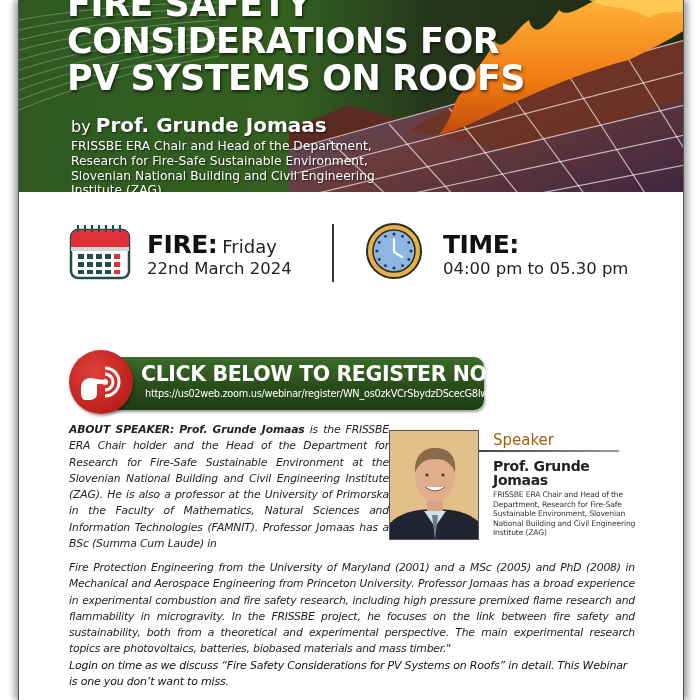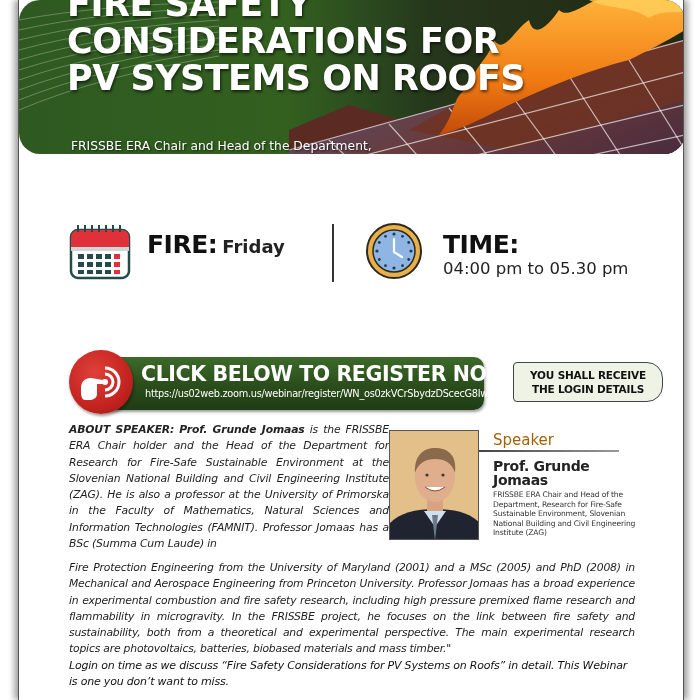--- a/index.html
+++ b/index.html
@@ -9,24 +9,23 @@
   .page {
     position: absolute; left: 18px; top: 0; width: 666px; height: 700px;
     background: #ffffff;
     box-shadow: -4px 0 6px rgba(0,0,0,0.35), 4px 0 6px rgba(0,0,0,0.35);
     border-left: 1px solid #555; border-right: 1px solid #555;
     overflow: hidden;
   }
 
   
   .hero {
-    position: absolute; left: 0; top: 0; width: 666px; height: 154px;
+    position: absolute; left: 0; top: 0; width: 666px; height: 192px;
     background: linear-gradient(90deg, #2e5a22 0%, #33601f 40%, #2c4a20 55%, #3a3520 70%, #4a2a1c 100%);
     overflow: hidden;
-    border-radius: 21px;
   }
   .hero-lines { position: absolute; left: 0; top: 0; width: 200px; height: 140px; }
   .hero-photo { position: absolute; left: 270px; top: 0; width: 396px; height: 207px; }
   .hero-title {
     position: absolute; left: 48px; top: -14px;
     font-family: "DejaVu Sans", sans-serif; font-weight: bold;
     color: #ffffff; font-size: 35px; line-height: 37px; letter-spacing: -0.5px;
     text-shadow: 1px 2px 3px rgba(0,0,0,0.6);
     white-space: pre;
   }
@@ -40,21 +39,21 @@
     position: absolute; left: 52px; top: 139px; width: 340px; color: #fff;
     font-family: "DejaVu Sans", sans-serif; font-size: 12.3px; line-height: 14.8px;
     text-shadow: 1px 1px 2px rgba(0,0,0,0.6);
   }
 
   
   .dt-row { position: absolute; left: 0; top: 210px; width: 666px; height: 80px; }
   .cal-icon { position: absolute; left: 50px; top: 14px; width: 62px; height: 56px; }
   .date-block { position: absolute; left: 128px; top: 20px; font-family: "DejaVu Sans", sans-serif; }
   .date-label { font-size: 25px; font-weight: bold; color: #111; letter-spacing: -0.5px; }
-  .date-day { font-size: 18px; font-weight: bold; color: #222; }
+  .date-day { font-size: 18px; font-weight: normal; color: #222; }
   .date-full { font-size: 16.5px; color: #222; margin-top: 0px; }
   .divider { position: absolute; left: 313px; top: 14px; width: 2px; height: 58px; background: #333; }
   .clock-icon { position: absolute; left: 346px; top: 12px; width: 58px; height: 58px; }
   .time-block { position: absolute; left: 424px; top: 20px; font-family: "DejaVu Sans", sans-serif; }
   .time-label { font-size: 25px; font-weight: bold; color: #111; letter-spacing: -0.5px; }
   .time-val { font-size: 16.5px; color: #222; margin-top: 0px; }
 
   
   .free { position: absolute; left: 0; top: 302px; width: 666px; text-align: center; font-family: "DejaVu Sans", sans-serif; }
   .free-title { font-size: 16px; color: #111; letter-spacing: -0.3px; }
@@ -183,20 +182,24 @@
         <line x1="280" y1="76" x2="365" y2="207"></line>
         <line x1="340" y1="60" x2="396" y2="150"></line>
       </g>
       <path d="M150 135 C 170 110, 160 95, 185 85 C 180 70, 200 60, 205 40 C 215 55, 225 30, 240 20 C 245 40, 260 25, 270 10 C 280 20, 300 0, 310 0 L 396 0 L 396 30 C 380 40, 360 50, 340 60 C 300 70, 250 90, 210 110 C 190 120, 170 130, 150 135 Z" fill="url(#fire)"></path>
       <path d="M300 0 C 320 10, 340 5, 360 18 C 375 8, 390 15, 396 10 L 396 0 Z" fill="#ffcf5a" opacity="0.8"></path>
     </svg>
 
     <div class="hero-title">FIRE SAFETY
 CONSIDERATIONS FOR
 PV SYSTEMS ON ROOFS</div>
+    <div class="hero-by">
+      <span class="by">by</span>
+      <span class="name">Prof. Grunde Jomaas</span>
+    </div>
     <div class="hero-affil">FRISSBE ERA Chair and Head of the Department, Research for Fire-Safe Sustainable Environment, Slovenian National Building and Civil Engineering Institute (ZAG)</div>
   </div>
 
   <div class="dt-row">
     <svg class="cal-icon" width="62" height="56" viewBox="0 0 62 56">
       <rect x="2" y="6" width="58" height="48" rx="7" fill="#ffffff" stroke="#234b4a" stroke-width="2.5"></rect>
       <path d="M2 13 a7 7 0 0 1 7 -7 h44 a7 7 0 0 1 7 7 v10 h-58 z" fill="#e0303a"></path>
       <rect x="2" y="23" width="58" height="4" fill="#cfd6d6"></rect>
       <g stroke="#234b4a" stroke-width="2">
         <line x1="9" y1="1" x2="9" y2="8"></line>
@@ -225,20 +228,21 @@
         <rect x="45" y="30" width="6" height="5"></rect>
           <rect x="45" y="38" width="6" height="5"></rect>
           <rect x="45" y="46" width="6" height="4"></rect>
       </g>
     </svg>
     <div class="date-block">
       <div>
         <span class="date-label">FIRE:</span>
         <span class="date-day">Friday</span>
       </div>
+      <div class="date-full">22nd March 2024</div>
     </div>
 
     <div class="divider"></div>
 
     <svg class="clock-icon" width="58" height="58" viewBox="0 0 58 58">
       <circle cx="29" cy="29" r="27" fill="#e8b04a" stroke="#2d2a1e" stroke-width="2"></circle>
       <circle cx="29" cy="29" r="21" fill="#8fb6e3" stroke="#2d2a1e" stroke-width="1.5"></circle>
       <g fill="#1d3b55">
         <circle cx="29" cy="12" r="1.6"></circle>
           <circle cx="46" cy="29" r="1.6"></circle>
@@ -270,24 +274,20 @@
           <path d="M28 8 a14 14 0 0 1 0 28"></path>
           <path d="M28 14 a8 8 0 0 1 0 16"></path>
         </g>
         <circle cx="28" cy="22" r="3" fill="#ffffff"></circle>
         <path d="M4 28 C 4 20, 10 18, 14 18 L 26 20 C 29 20, 29 24, 26 24 L 20 24 L 20 34 C 20 38, 16 40, 12 40 L 8 40 C 5 40, 4 36, 4 32 Z" fill="#ffffff"></path>
       </svg>
     </div>
     <div class="reg-title">CLICK BELOW TO REGISTER NOW!</div>
     <div class="reg-url">https://us02web.zoom.us/webinar/register/WN_os0zkVCrSbydzDScecG8Iw</div>
   </div>
-  <div class="login-pill">
-    <div>YOU SHALL RECEIVE</div>
-    <div>THE LOGIN DETAILS</div>
-  </div>
 
   <div class="about"><b>ABOUT SPEAKER:</b> <b>Prof. Grunde Jomaas</b><span> is the FRISSBE ERA Chair holder and the Head of the Department for Research for Fire-Safe Sustainable Environment at the Slovenian National Building and Civil Engineering Institute (ZAG). He is also a professor at the University of Primorska in the Faculty of Mathematics, Natural Sciences and Information Technologies (FAMNIT). Professor Jomaas has a BSc (Summa Cum Laude) in</span></div>
   <div class="about-cont">Fire Protection Engineering from the University of Maryland (2001) and a MSc (2005) and PhD (2008) in Mechanical and Aerospace Engineering from Princeton University. Professor Jomaas has a broad experience in experimental combustion and fire safety research, including high pressure premixed flame research and flammability in microgravity. In the FRISSBE project, he focuses on the link between fire safety and sustainability, both from a theoretical and experimental perspective. The main experimental research topics are photovoltaics, batteries, biobased materials and mass timber."</div>
   <div class="closing">Login on time as we discuss “Fire Safety Considerations for PV Systems on Roofs” in detail. This Webinar is one you don’t want to miss.</div>
 
   <div class="speaker-photo">
     <svg width="90" height="110" viewBox="0 0 90 110">
       <rect width="90" height="110" fill="#e3c08a"></rect>
       <path d="M0 110 L 0 92 C 10 82, 25 78, 45 78 C 65 78, 80 82, 90 92 L 90 110 Z" fill="#1f2430"></path>
       <path d="M34 80 L 45 96 L 56 80 Z" fill="#cfe0f0"></path>

